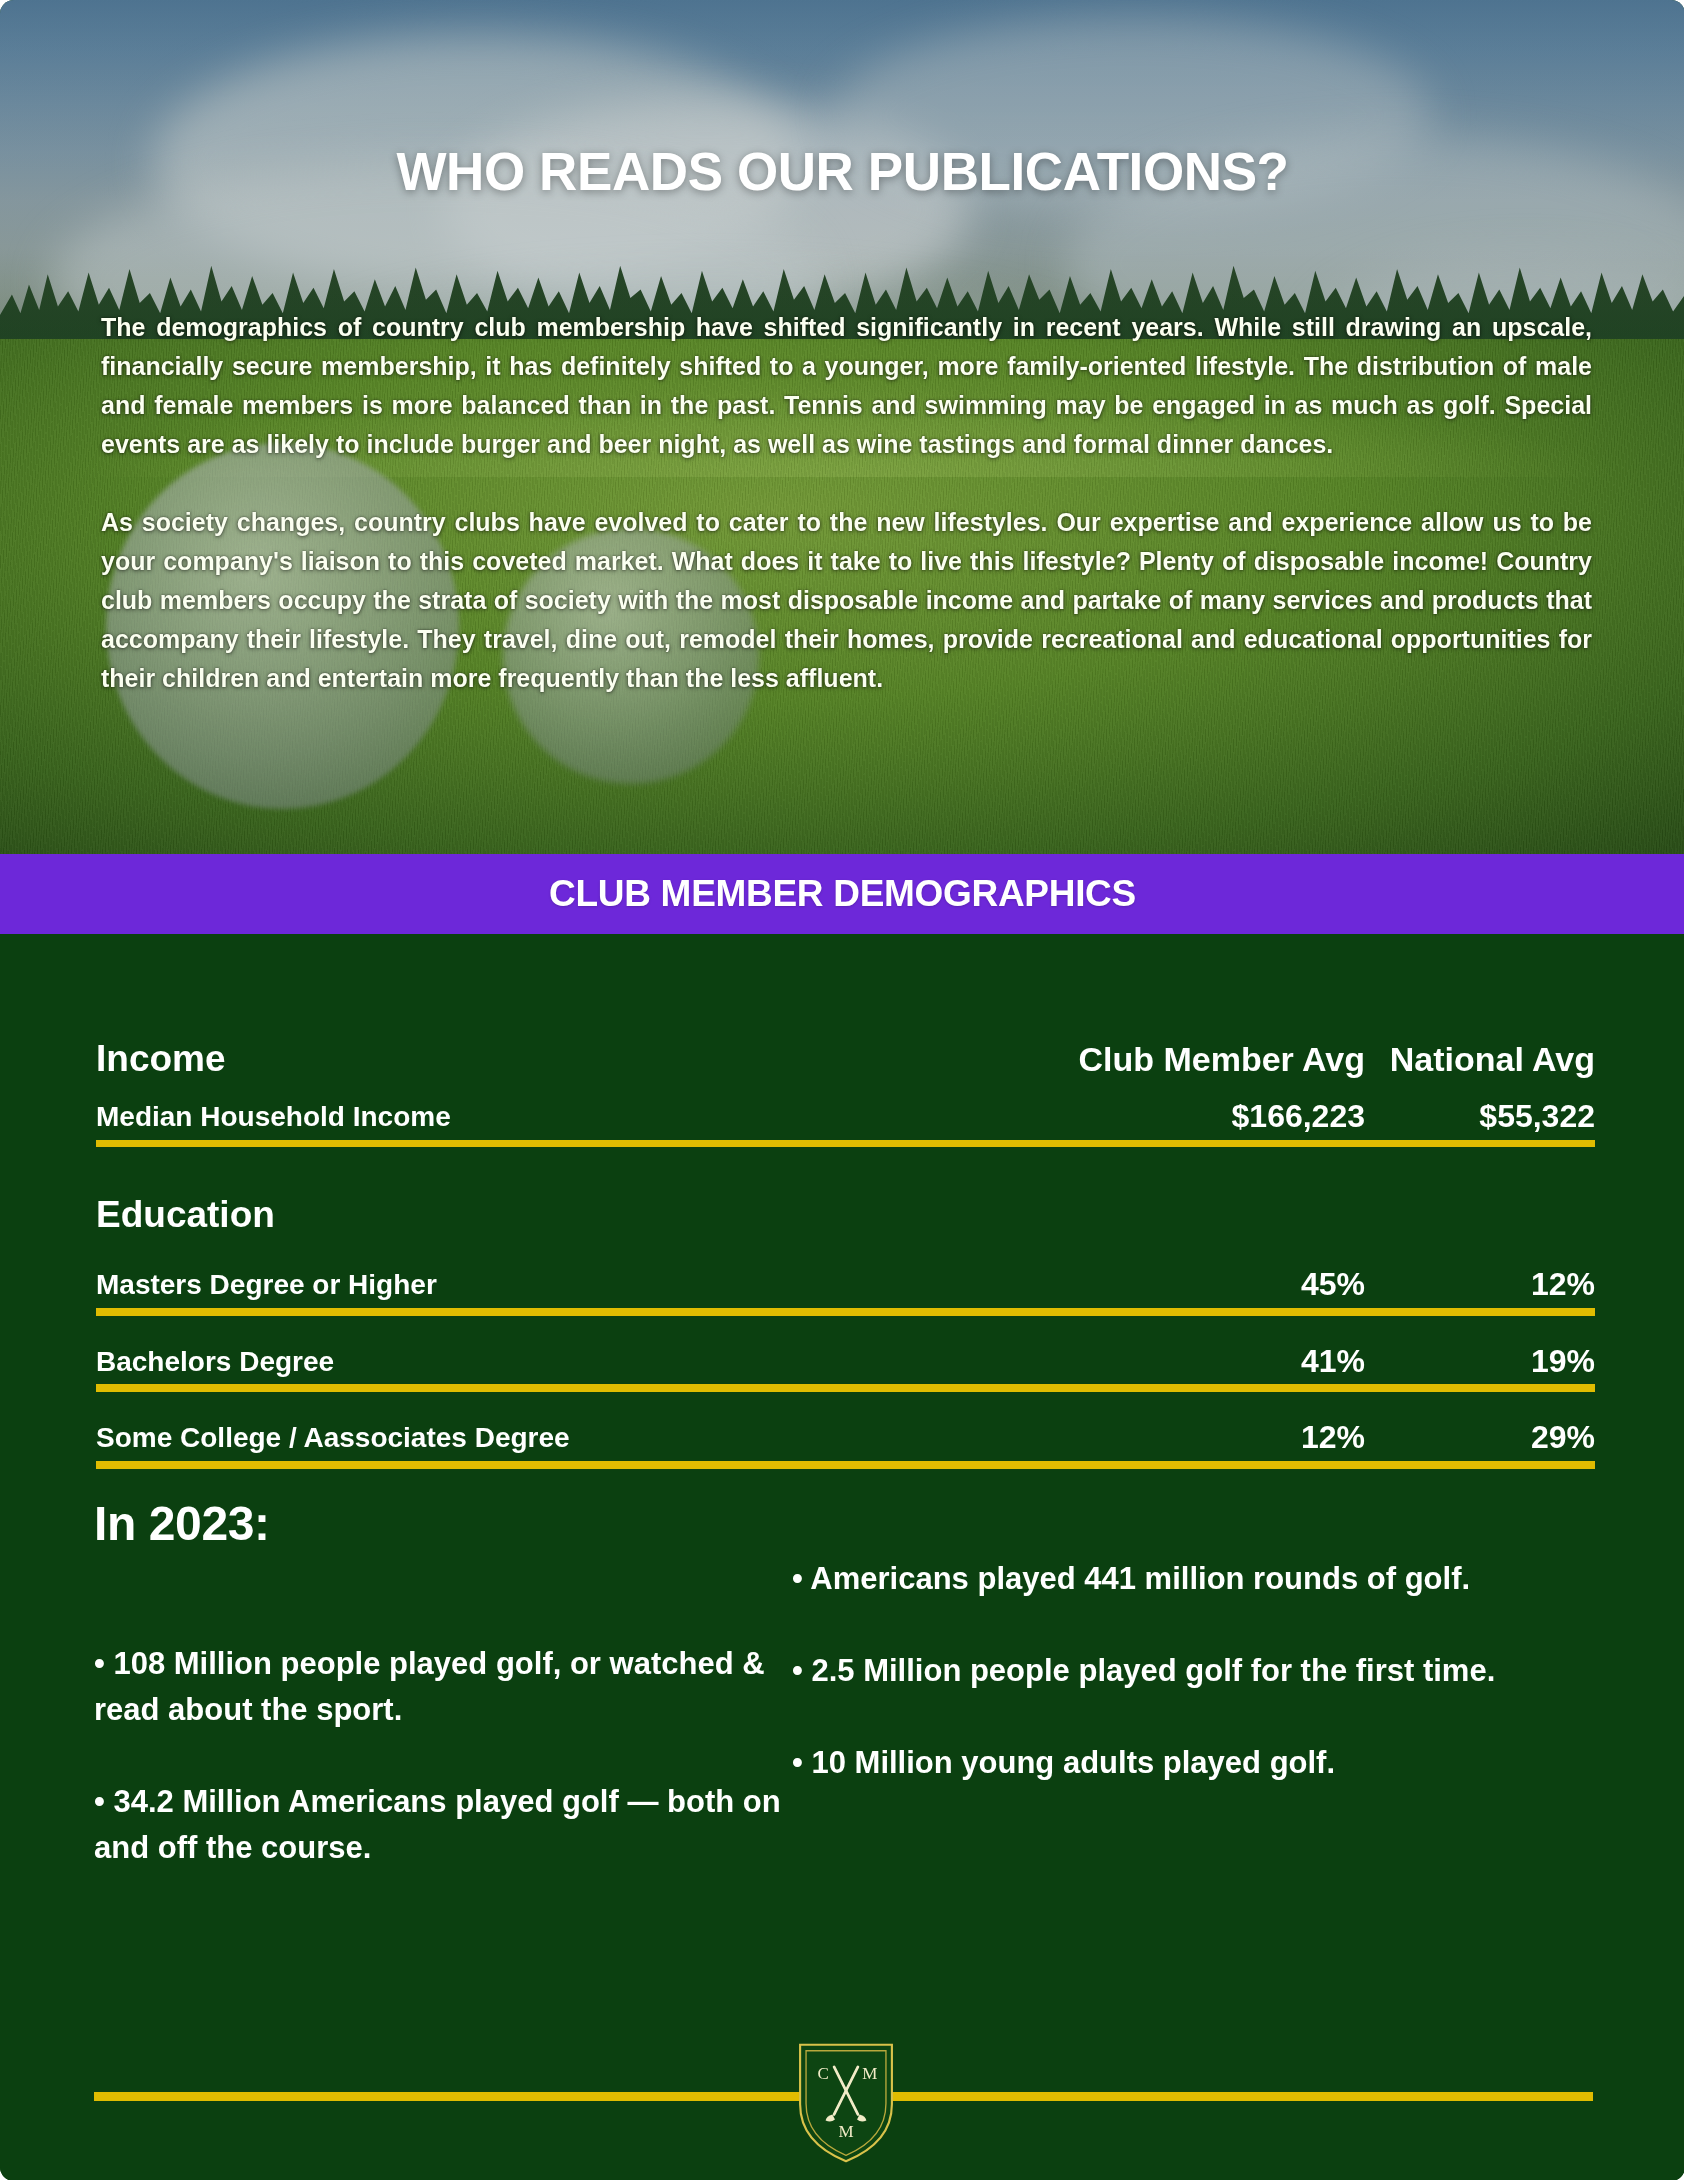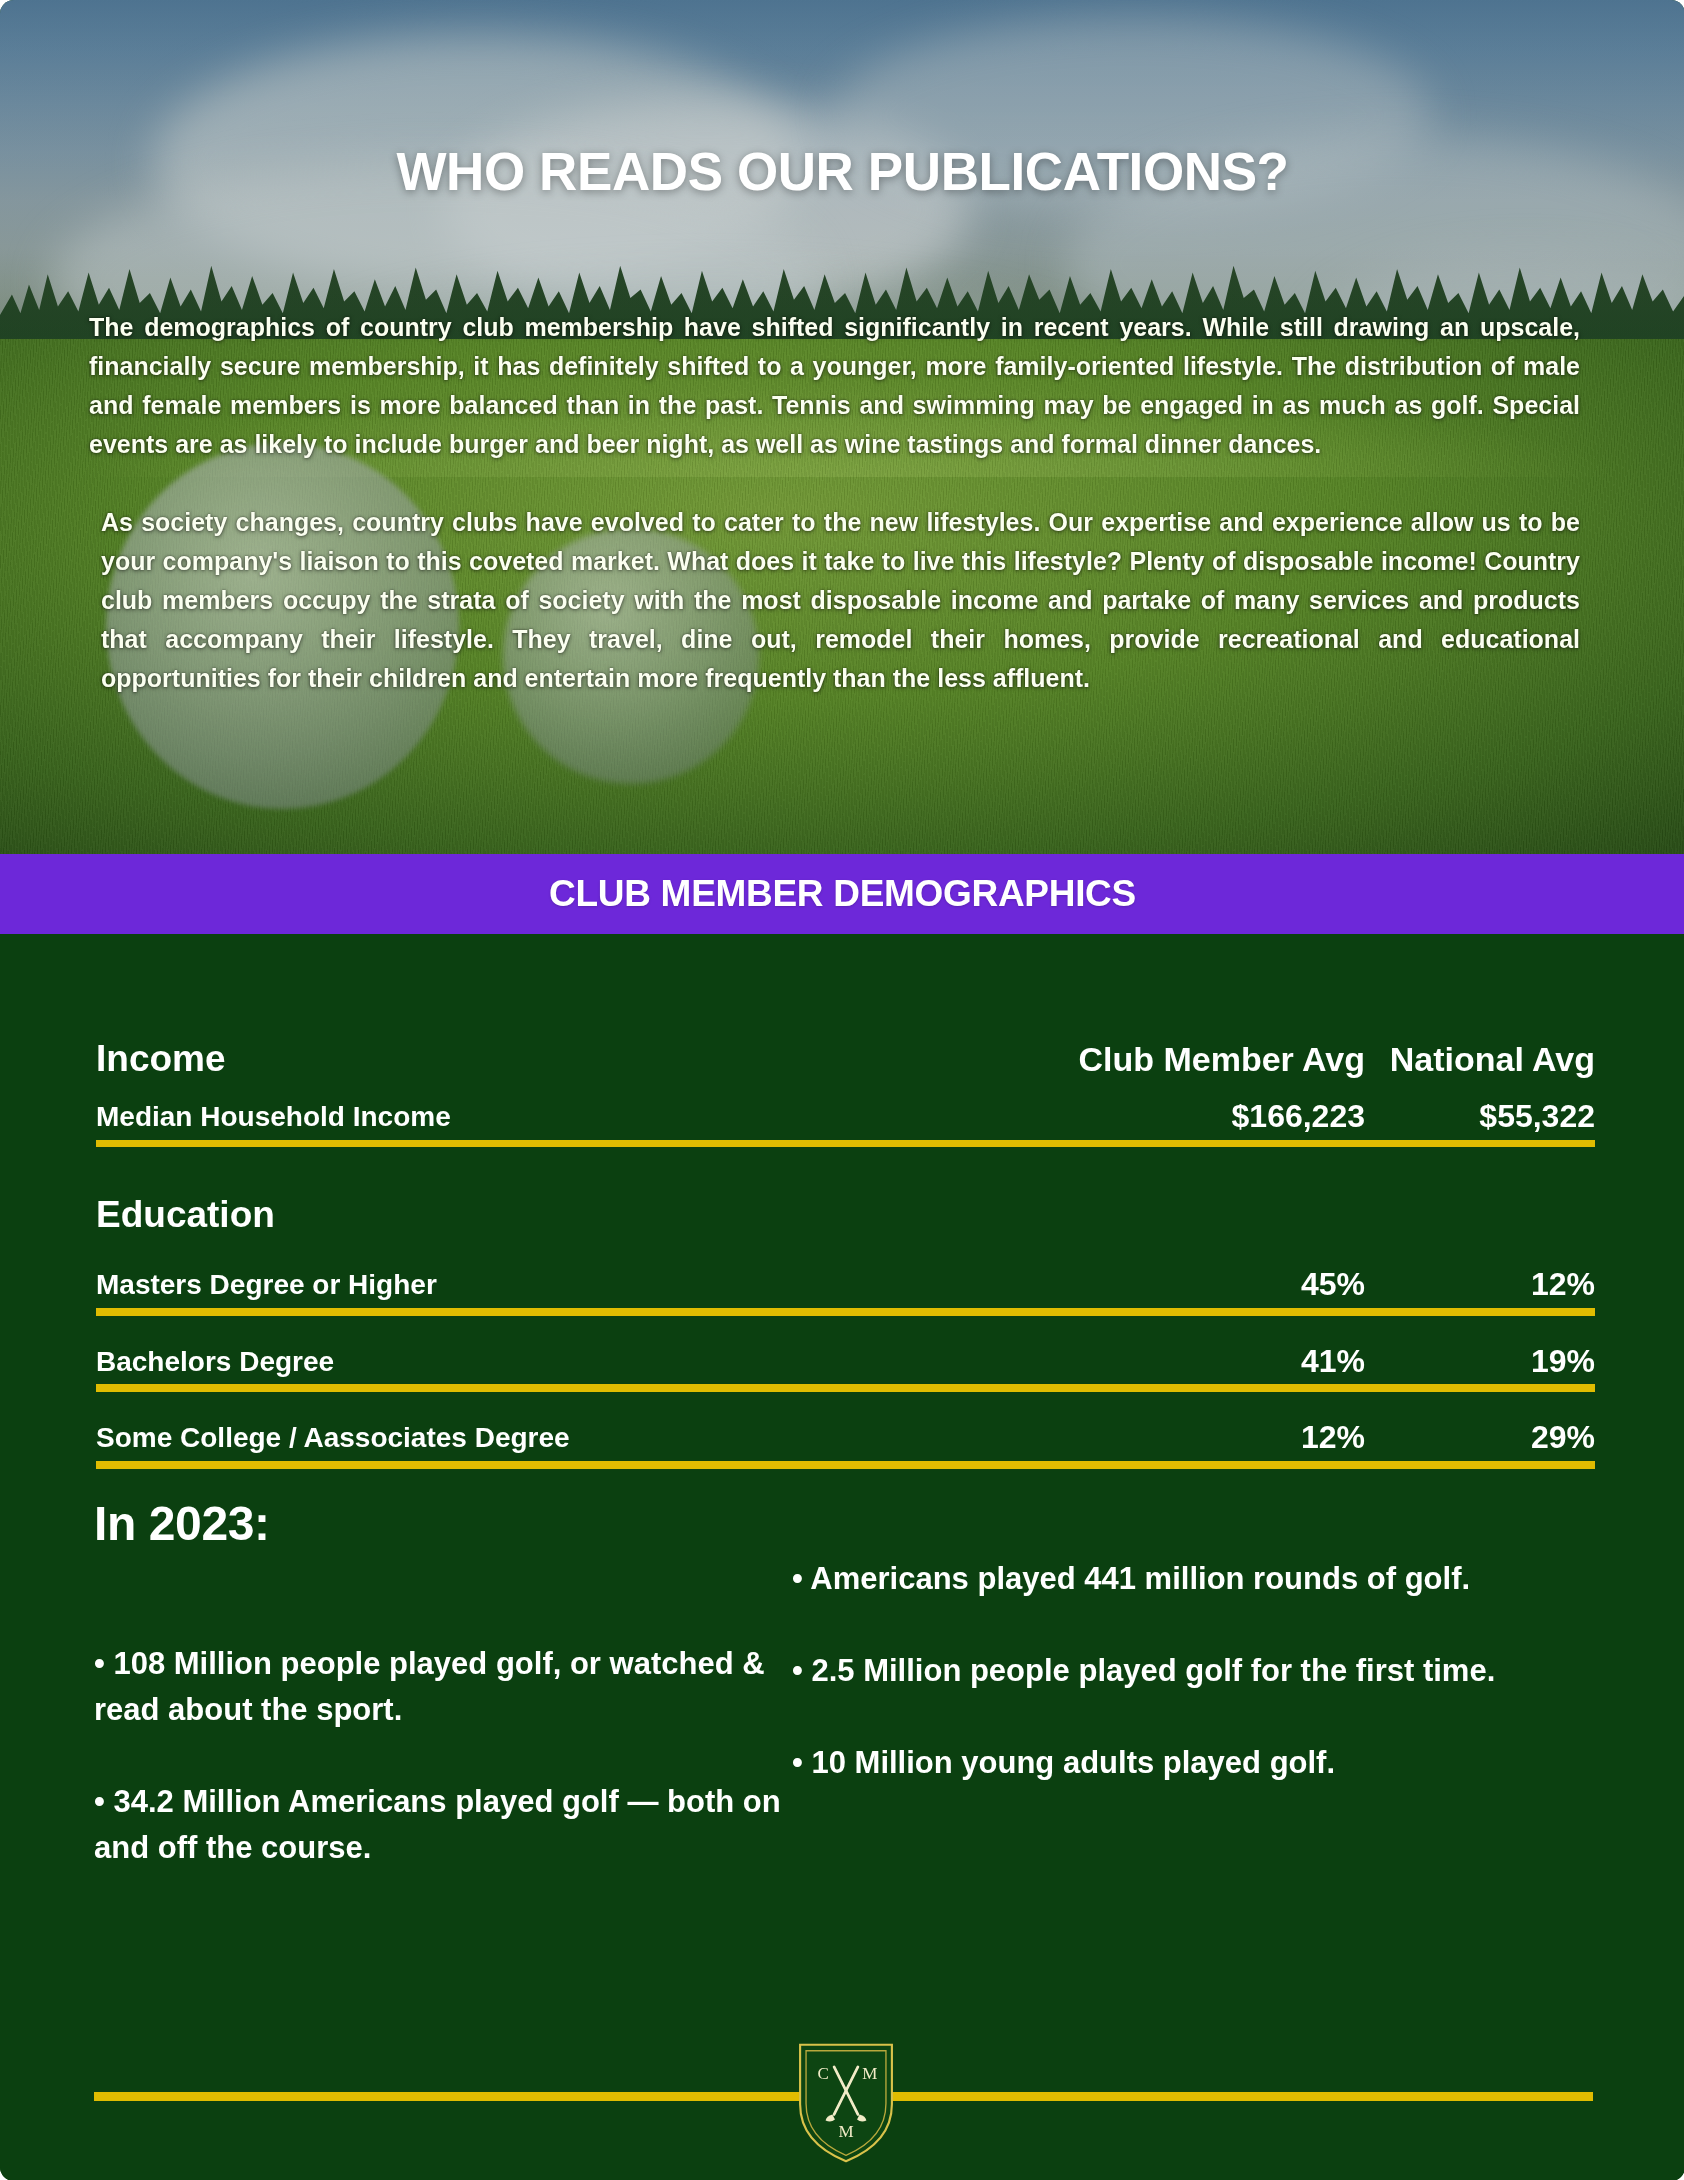--- a/index.html
+++ b/index.html
@@ -118,31 +118,31 @@
     text-align: center;
     color: #ffffff;
     font-size: 53px;
     font-weight: 700;
     letter-spacing: -0.4px;
     text-shadow: 0 1.7px 8.5px rgba(0,0,0,0.35);
   }
 
   .hero-body {
     position: absolute;
-    left: 89px; top: 308px;
+    left: 101px; top: 308px;
     width: 1491px;
     color: #fbfff0;
     font-size: 25px;
     line-height: 39px;
     font-weight: 600;
     text-align: justify;
     text-shadow: 0 0.9px 4.3px rgba(0,0,0,0.55), 0 0 1.7px rgba(0,0,0,0.5);
   }
   .hero-body p { margin: 0 0 39px 0; }
-  .hero-body p:last-child { margin-bottom: 0; margin-left: 12px; }
+  .hero-body p:last-child { margin-bottom: 0; }
 
   
   .banner {
     position: absolute;
     left: 0; top: 854px;
     width: 1685px;
     height: 80px;
     background: #6d28d9;
     display: flex;
     align-items: center;

